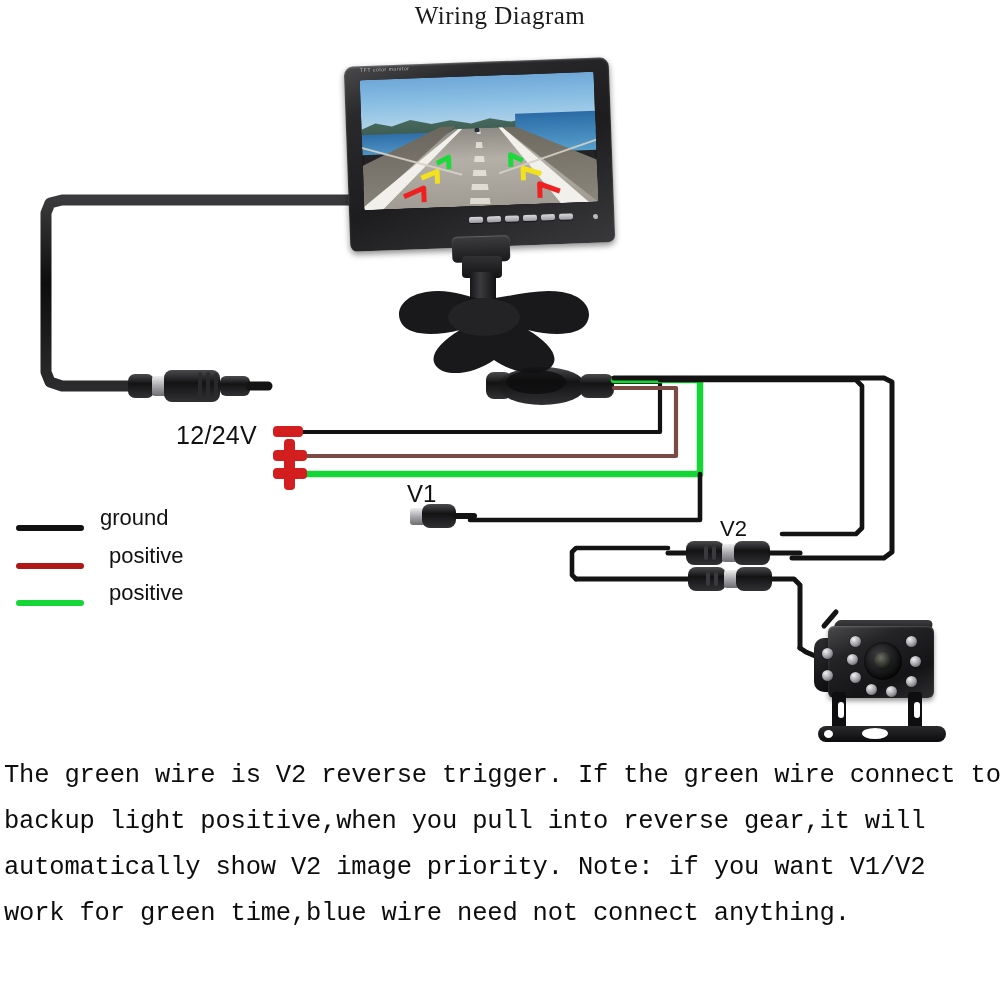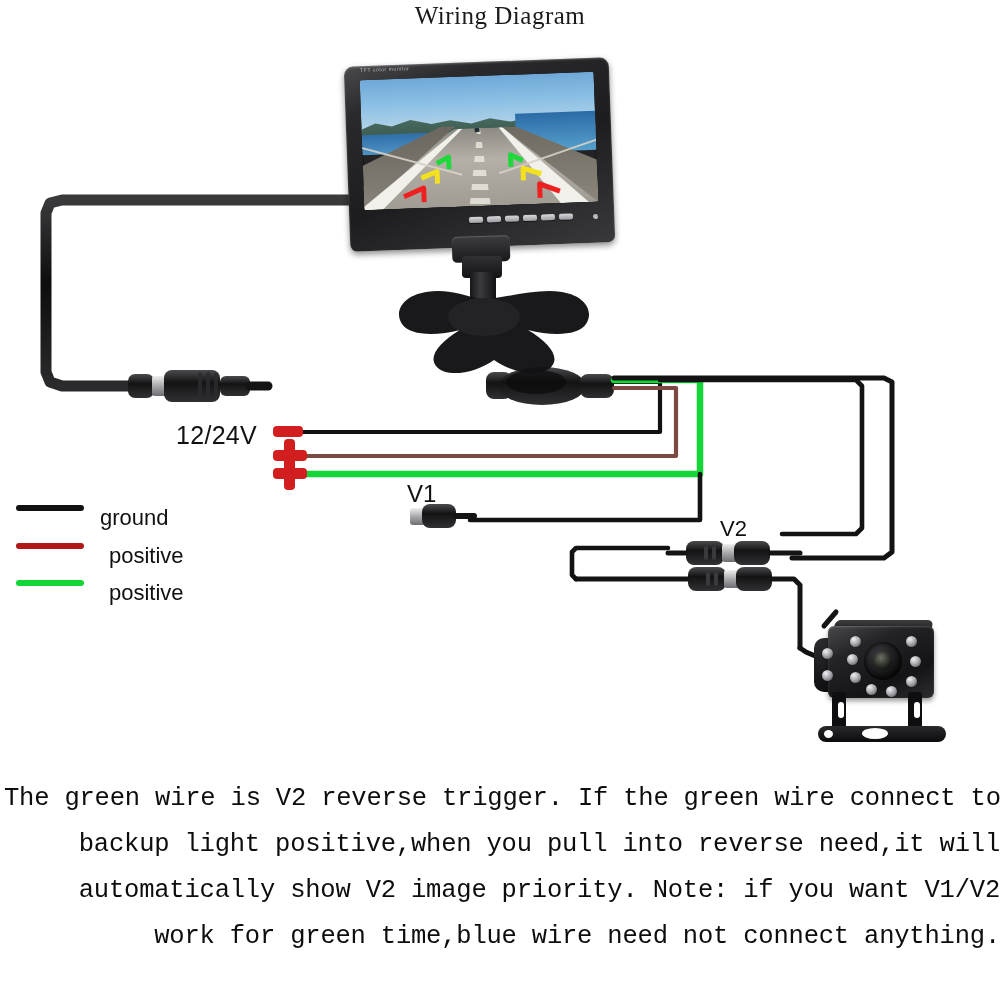--- a/index.html
+++ b/index.html
@@ -16,30 +16,29 @@
 
   
   svg.layer{position:absolute;left:0;top:0;width:1000px;height:1000px;}
 
   
   .lbl{position:absolute;font-family:"Liberation Sans",sans-serif;color:#111;white-space:nowrap;}
   .lbl-volt{left:176px;top:421px;font-size:25px;letter-spacing:.3px;}
   .lbl-v1{left:407px;top:480px;font-size:24px;}
   .lbl-v2{left:720px;top:516px;font-size:22px;}
   .leg-txt{font-size:22px;color:#111;}
-  .leg-row{position:absolute;display:flex;align-items:flex-start;}
+  .leg-row{position:absolute;display:flex;align-items:flex-end;}
   .leg-line{display:block;border-radius:3px;}
 
   
   .caption{
-    position:absolute;left:4px;top:776px;width:996px;
+    position:absolute;left:4px;top:753px;width:996px;
     font-family:"Liberation Mono","DejaVu Sans Mono",monospace;
     font-size:25.5px;line-height:46px;color:#0d0d0d;
     letter-spacing:-.2px;
-    text-align:right;
   }
   .caption div{white-space:nowrap;}
 
   
   .monitor{position:absolute;left:347px;top:62px;width:265px;height:185px;}
   .mon-body{
     position:absolute;inset:0;
     background:linear-gradient(160deg,#4a4a4c 0%,#2a2a2c 18%,#1d1d1f 55%,#39393c 100%);
     border-radius:9px 9px 7px 7px;
     transform:rotate(-2.1deg);
@@ -345,18 +344,18 @@
     <span class="leg-line" style="width:68px;height:6px;background:#b01717"></span>
     <span class="leg-txt" style="margin-left:25px">positive</span>
   </div>
   <div class="leg-row" style="left:16px;top:580px">
     <span class="leg-line" style="width:68px;height:6px;background:#14d637"></span>
     <span class="leg-txt" style="margin-left:25px">positive</span>
   </div>
 
   <div class="caption">
     <div>The green wire is V2 reverse trigger. If the green wire connect to</div>
-    <div>backup light positive,when you pull into reverse need,it will</div>
+    <div>backup light positive,when you pull into reverse gear,it will</div>
     <div>automatically show V2 image priority. Note: if you want V1/V2</div>
     <div>work for green time,blue wire need not connect anything.</div>
   </div>
 
 </div>
 
 </body></html>

